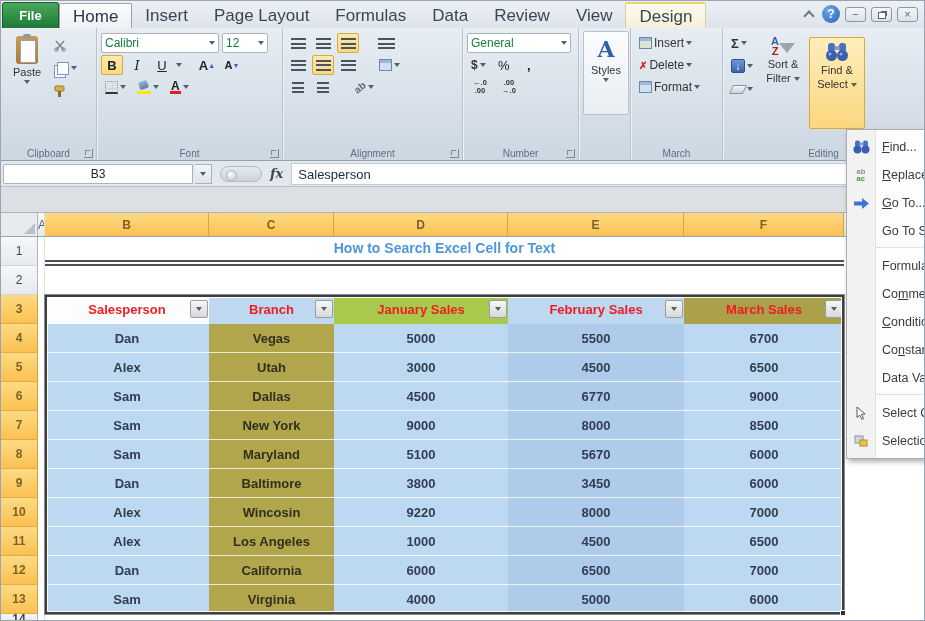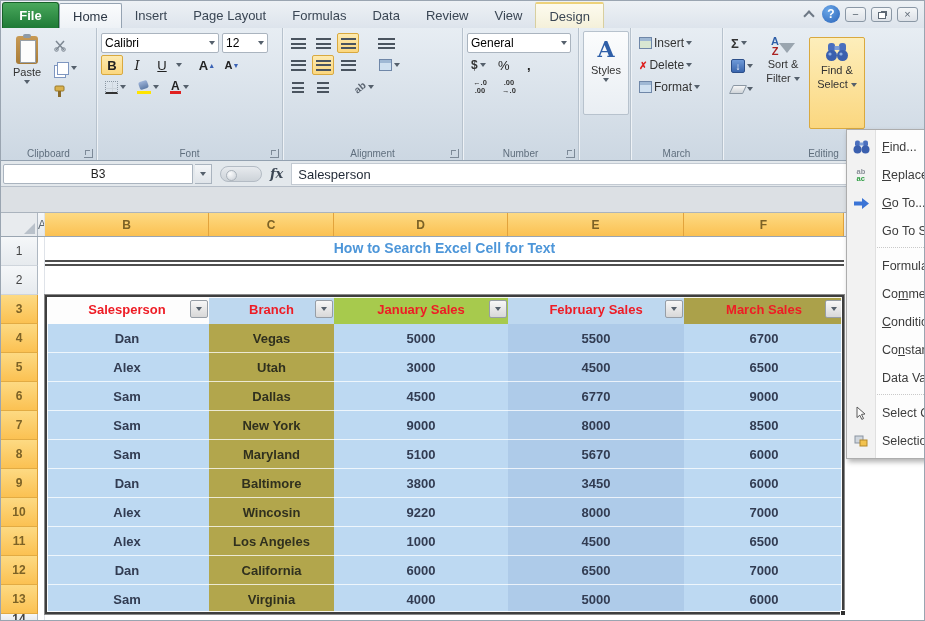--- a/index.html
+++ b/index.html
@@ -2,21 +2,21 @@
 <html><head>
 <meta charset="utf-8">
 <style>
   * { margin:0; padding:0; box-sizing:border-box; }
   body { font-family:"Liberation Sans", sans-serif; background:#fff; }
   .app { position:relative; width:925px; height:621px; overflow:hidden; background:#fff; border:1px solid #9aa5b1; }
 
   
   .tabbar { height:27px; background:linear-gradient(#edf1f5,#dde4ec); display:flex; align-items:flex-end; position:relative; }
   .filetab { width:57px; height:26px; background:linear-gradient(#49a85c,#1e7a36); color:#fff; font-size:13px; font-weight:bold; text-align:center; line-height:26px; border-radius:3px 3px 0 0; margin-left:1px; border:1px solid #176029; border-bottom:none; }
-  .tab { padding:0 13px; height:25px; line-height:25px; font-size:13px; color:#3a4654; cursor:default; }
+  .tab { padding:0 13px; height:25px; line-height:25px; font-size:17px; color:#3a4654; cursor:default; }
   .tab.active { background:linear-gradient(#fbfcfd,#eef2f6); border:1px solid #95a3b2; border-bottom:none; border-radius:2px 2px 0 0; color:#2b3644; }
   .tab.contextual { background:linear-gradient(#fdfbee,#f4f0da); border:1px solid #d8cf9f; border-bottom:none; border-top:2px solid #edd27a; border-radius:2px 2px 0 0; height:26px; }
   .winbtns { position:absolute; right:6px; top:4px; display:flex; gap:5px; align-items:center; }
   .chevup { width:9px; height:9px; position:relative; margin-right:4px; }
   .chevup::before { content:""; position:absolute; left:1px; top:2px; width:6px; height:6px; border-left:2px solid #6d7885; border-top:2px solid #6d7885; transform:rotate(45deg); }
   .helpbtn { width:18px; height:18px; border-radius:50%; background:radial-gradient(circle at 35% 30%, #6aa7e8, #2a63b8); color:#fff; font-size:12px; font-weight:bold; text-align:center; line-height:18px; }
   .wbtn { width:21px; height:15px; border:1px solid #8a97a5; border-radius:3px; background:linear-gradient(#f4f6f8,#dde2e8); color:#5d6874; font-size:11px; text-align:center; line-height:13px; }
   .restoreglyph { display:inline-block; width:8px; height:7px; border:1px solid #5d6874; position:relative; top:1px; background:#fff; box-shadow:2px -2px 0 -1px #5d6874; }
 
   
@@ -24,21 +24,21 @@
   .group { position:relative; border-right:1px solid #b7c2cd; box-shadow:1px 0 0 #eef2f6; padding:3px 4px 16px 4px; }
   .grouplabel { position:absolute; bottom:1px; left:0; right:0; text-align:center; font-size:10px; color:#5f6e7d; }
   .launcher { position:absolute; bottom:2px; right:3px; width:9px; height:9px; border-left:1px solid #7d8a98; border-top:1px solid #7d8a98; transform:rotate(180deg); }
   .launcher::after { content:""; position:absolute; right:1px; bottom:1px; width:4px; height:4px; border-right:1px solid #7d8a98; border-bottom:1px solid #7d8a98; }
   .bigbtn { display:flex; flex-direction:column; align-items:center; justify-content:flex-start; width:46px; height:88px; border:1px solid transparent; border-radius:2px; font-size:11px; color:#333; text-align:center; padding-top:4px; gap:2px; }
   .bigbtn.hl { background:linear-gradient(#fdeebb,#fbd77f); border-color:#d9a93f;margin-top:6px; }
   .dar { display:inline-block; width:0; height:0; border-left:3px solid transparent; border-right:3px solid transparent; border-top:4px solid #55606c; vertical-align:middle; }
   .mini { height:20px; display:flex; align-items:center; gap:2px; padding:0 3px; border:1px solid transparent; border-radius:2px; font-size:12px; color:#333; }
   .mini.active, .sq.active { background:linear-gradient(#fdeab0,#fbd77f); border:1px solid #d9a93f; }
   .row { display:flex; align-items:center; gap:3px; margin:2px 0; }
-  .combo { background:#fff; border:1px solid #aab4bf; border-radius:2px; height:20px; display:flex; align-items:center; font-size:12px; color:#000000; padding:0 3px; justify-content:space-between; }
+  .combo { background:#fff; border:1px solid #aab4bf; border-radius:2px; height:20px; display:flex; align-items:center; font-size:12px; color:#15803d; padding:0 3px; justify-content:space-between; }
   .sq { width:22px; height:20px; display:flex; align-items:center; justify-content:center; font-size:13px; border:1px solid transparent; border-radius:2px; color:#222; }
   .bars { width:15px; height:11px; background:repeating-linear-gradient(to bottom,#4a545f 0 2px,transparent 2px 4.5px); }
   .clipboard-ic { width:22px; height:28px; background:linear-gradient(#c89a54,#a87c38); border-radius:3px; position:relative; }
   .clipboard-ic::before { content:""; position:absolute; left:4px; top:4px; width:14px; height:21px; background:#fdfdfd; border:1px solid #98a0a8; }
   .clipboard-ic::after { content:""; position:absolute; left:7px; top:-2px; width:8px; height:4px; background:#8d9aa6; border-radius:2px; }
   .copy-ic { width:12px; height:13px; background:#fff; border:1px solid #7e96c0; box-shadow:-3px 3px 0 -1px #fff, -3px 3px 0 0 #7e96c0; margin-left:4px; }
   .brd-ic { width:13px; height:13px; border:1px dotted #8b97a3; border-bottom:2px solid #333; background:linear-gradient(#cdd5dd,#cdd5dd) 6px 0/1px 100% no-repeat, linear-gradient(#cdd5dd,#cdd5dd) 0 6px/100% 1px no-repeat; }
   .fill-ic { width:14px; height:13px; position:relative; }
   .fill-ic::before { content:""; position:absolute; left:2px; top:0; width:9px; height:8px; background:linear-gradient(#9db3d8,#5f7ca8); transform:rotate(-20deg); border-radius:2px; }
   .fill-ic::after { content:""; position:absolute; left:0; bottom:0; width:14px; height:3px; background:#ffe400; }

